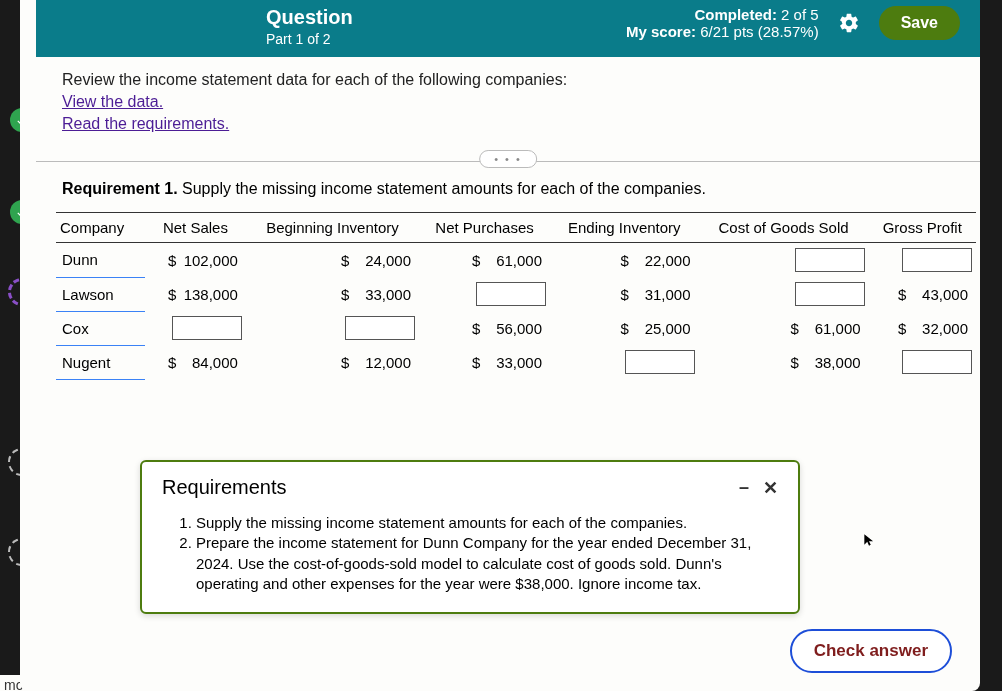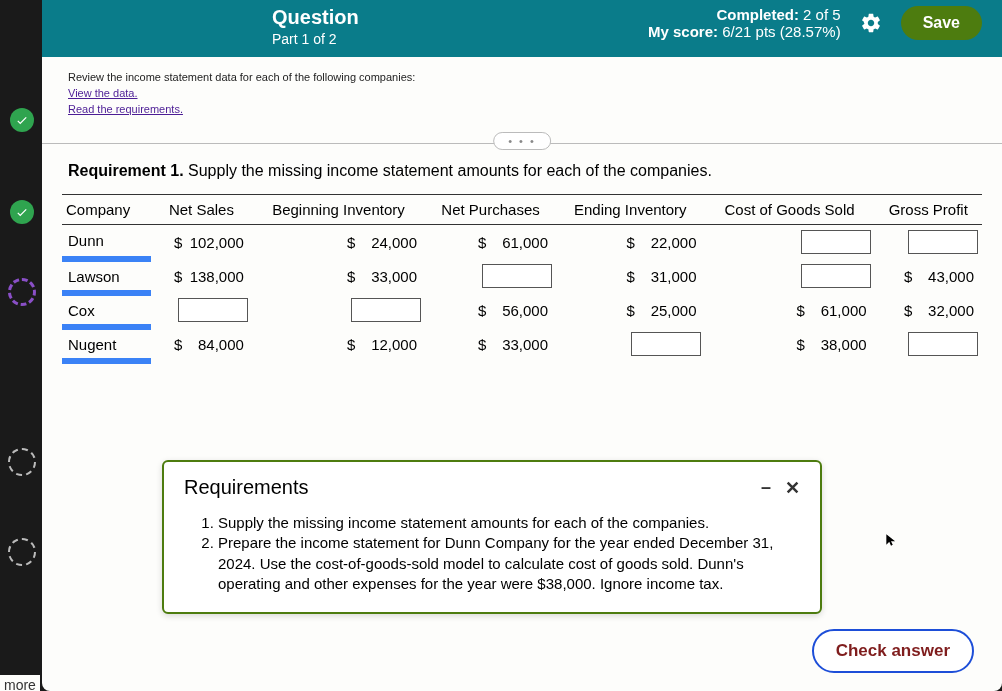--- a/index.html
+++ b/index.html
@@ -8,24 +8,25 @@
     background: #1a1a1a;
     width: 1002px;
     height: 691px;
     overflow: hidden;
     position: relative;
   }
   .panel {
     background: #fdfdfb;
     width: 960px;
     height: 691px;
-    margin-left: 42px;
+    margin-left: 20px;
     position: relative;
     border-radius: 0 0 8px 8px;
     overflow: hidden;
+    padding-left: 16px;
   }
   .header {
     background: #0a7c8a;
     color: #fff;
     padding: 6px 20px 10px 20px;
     display: flex;
     justify-content: space-between;
     align-items: flex-start;
   }
   .header-left { padding-left: 210px; }
@@ -38,21 +39,21 @@
     background: #4d7c0f;
     color: #fff;
     border: none;
     border-radius: 20px;
     padding: 8px 22px;
     font-size: 16px;
     font-weight: bold;
     cursor: pointer;
   }
   .gear { width:22px; height:22px; fill:#fff; cursor:pointer;}
-  .content { padding: 14px 26px 0 26px; color: #222; font-size: 11px; }
+  .content { padding: 14px 26px 0 26px; color: #222; font-size: 16px; }
   .link { color: #4c1d95; text-decoration: underline; cursor: pointer; display:inline-block; margin-top:4px;}
   .divider-wrap { text-align:center; margin: 28px 0 18px 0; position:relative;}
   .divider-wrap hr { border:none; border-top:1px solid #bbb;}
   .divider-pill {
     position:absolute; top:-11px; left:50%; transform:translateX(-50%);
     background:#fff; border:1px solid #bbb; border-radius:12px; padding:2px 14px;
     font-size:11px; color:#888; cursor:pointer; letter-spacing:2px;
   }
   .req-title { font-size:16px; margin: 0 26px 14px 26px;}
   .req-title b { font-weight:bold; }
@@ -68,21 +69,21 @@
     padding: 6px 4px;
     font-weight: normal;
     text-align: center;
   }
   table.data th:first-child { text-align:left; }
   table.data td {
     padding: 5px 4px;
     text-align: right;
     white-space: nowrap;
   }
-  table.data td:first-child { text-align:left; padding-left:6px; border-bottom:6px solid #3b82f6;}
+  table.data td:first-child { text-align:left; padding-left:6px; border-bottom:1px solid #3b82f6;}
   .cur { display:inline-block; width:14px; text-align:left;}
   .val { display:inline-block; min-width:60px; text-align:right; padding-right:4px;}
   .inp {
     border: 1.5px solid #555;
     width: 70px;
     height: 24px;
     display: inline-block;
     vertical-align: middle;
     background:#fff;
   }

